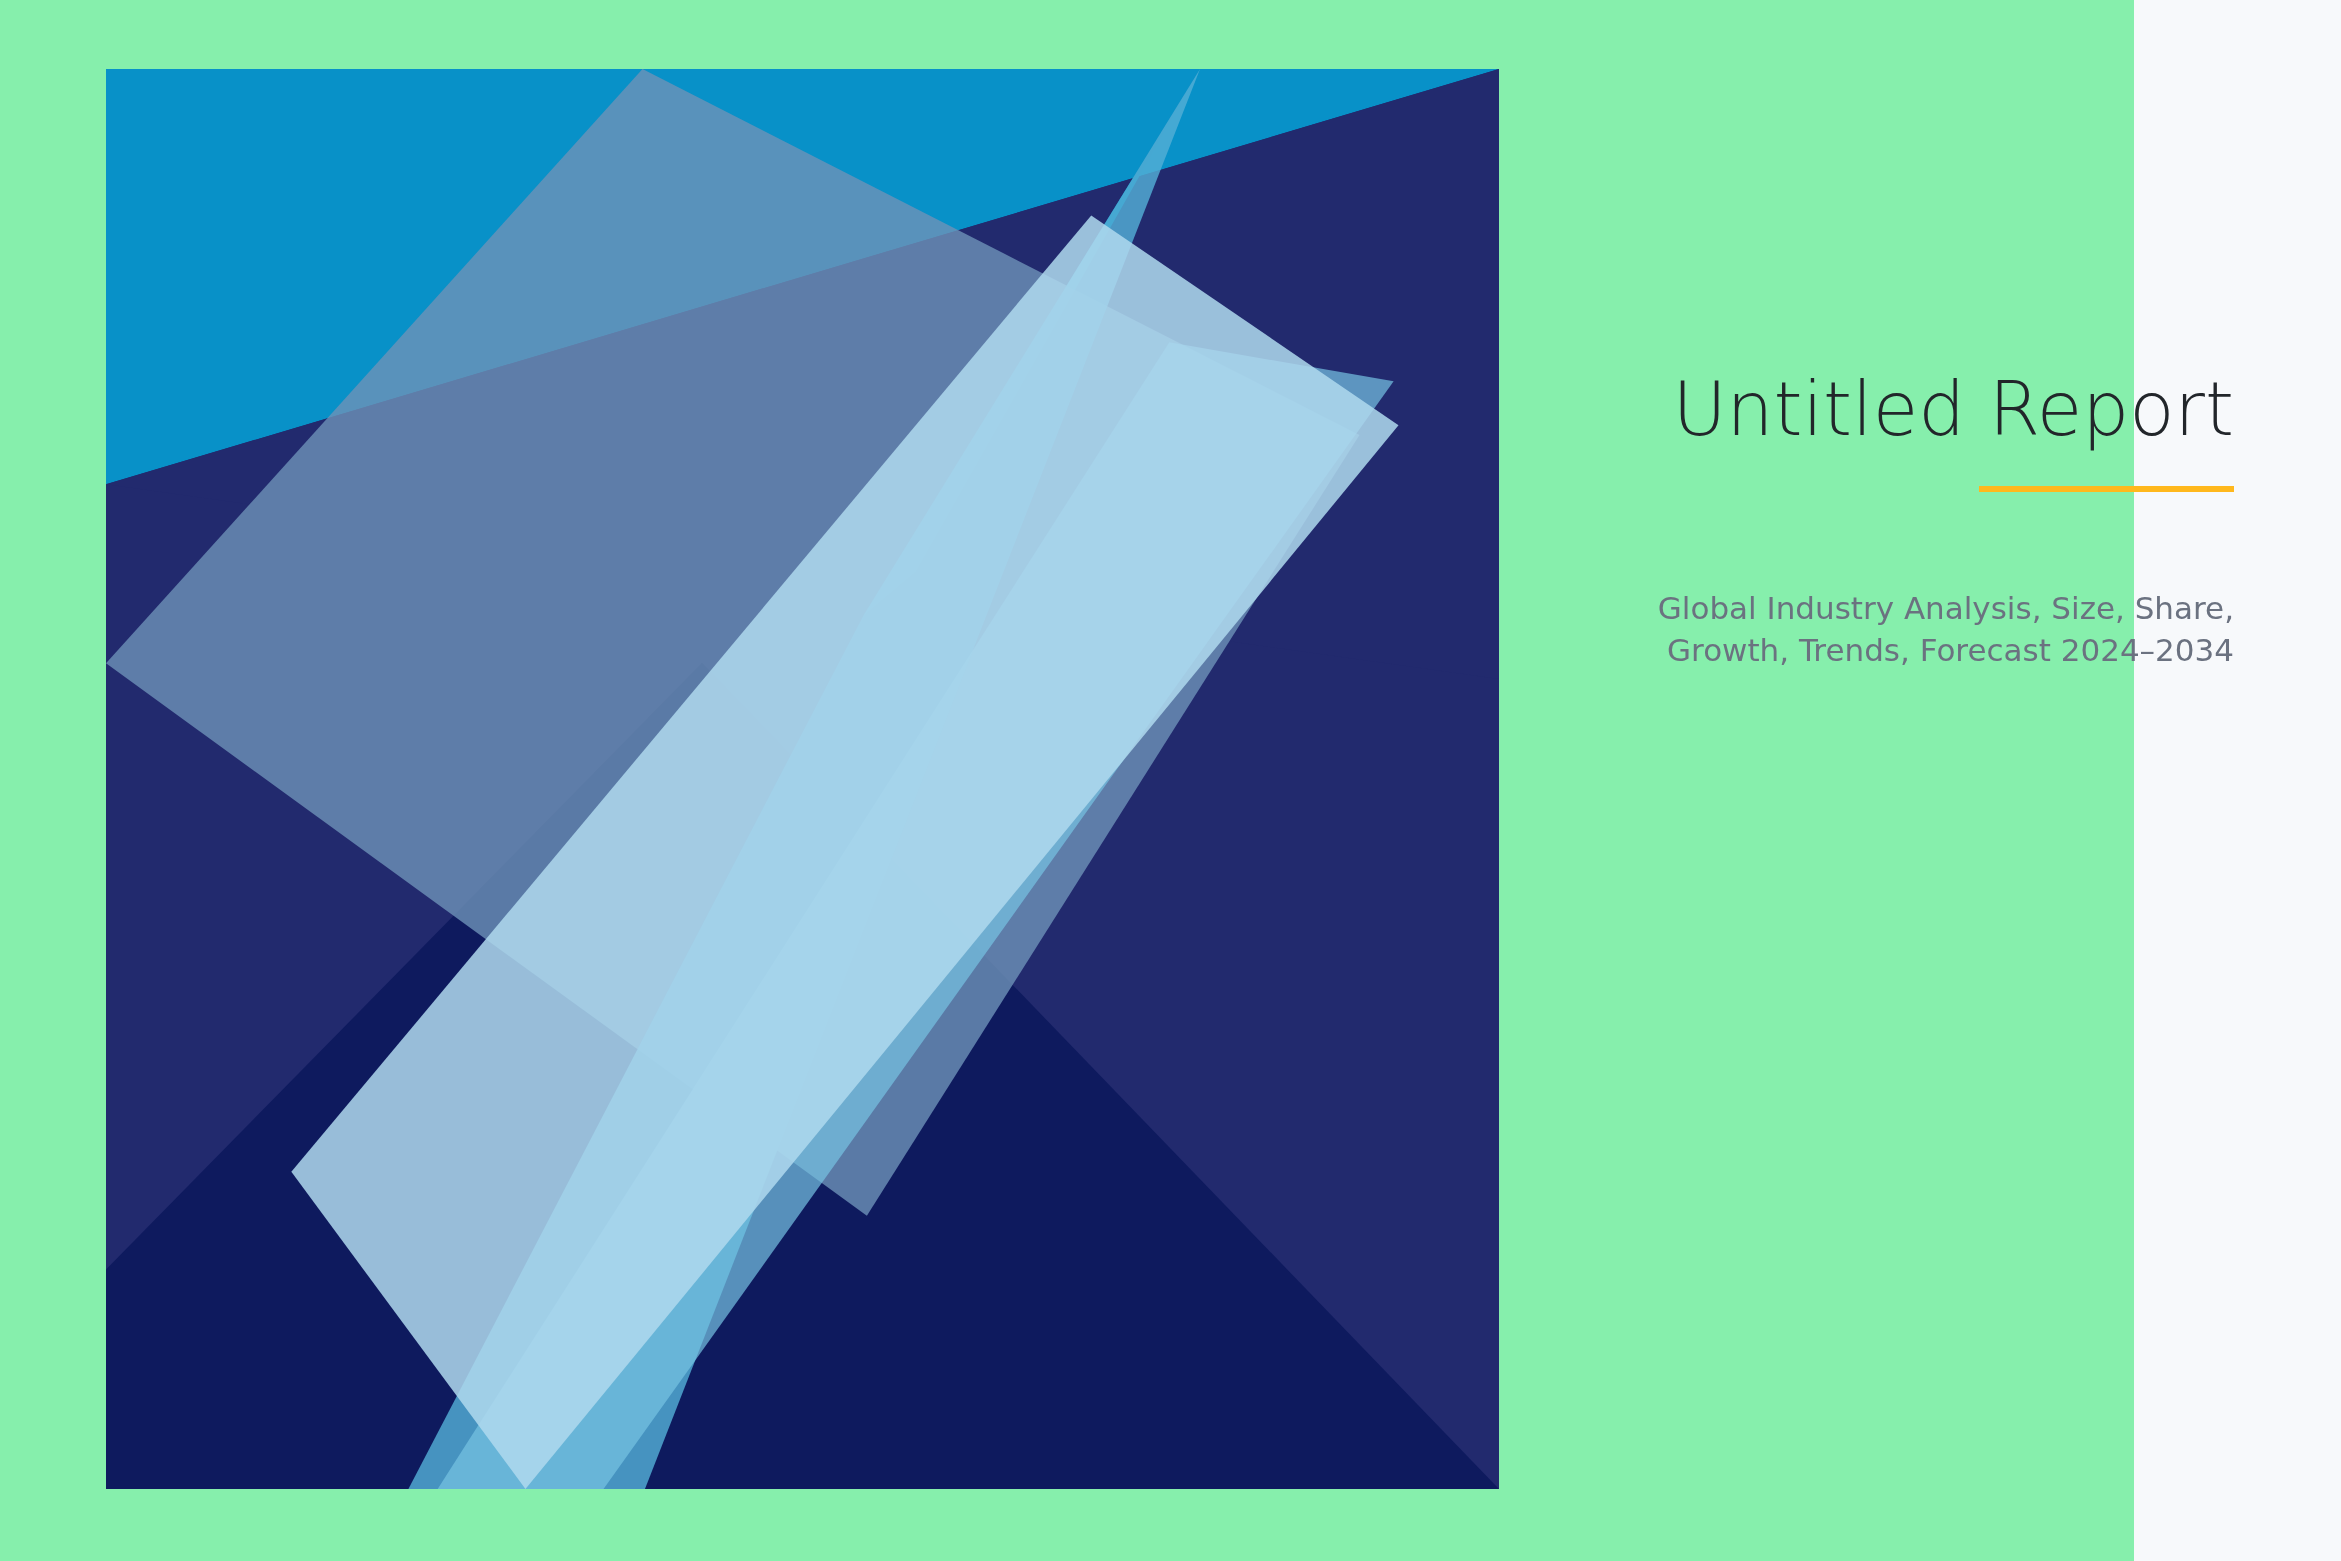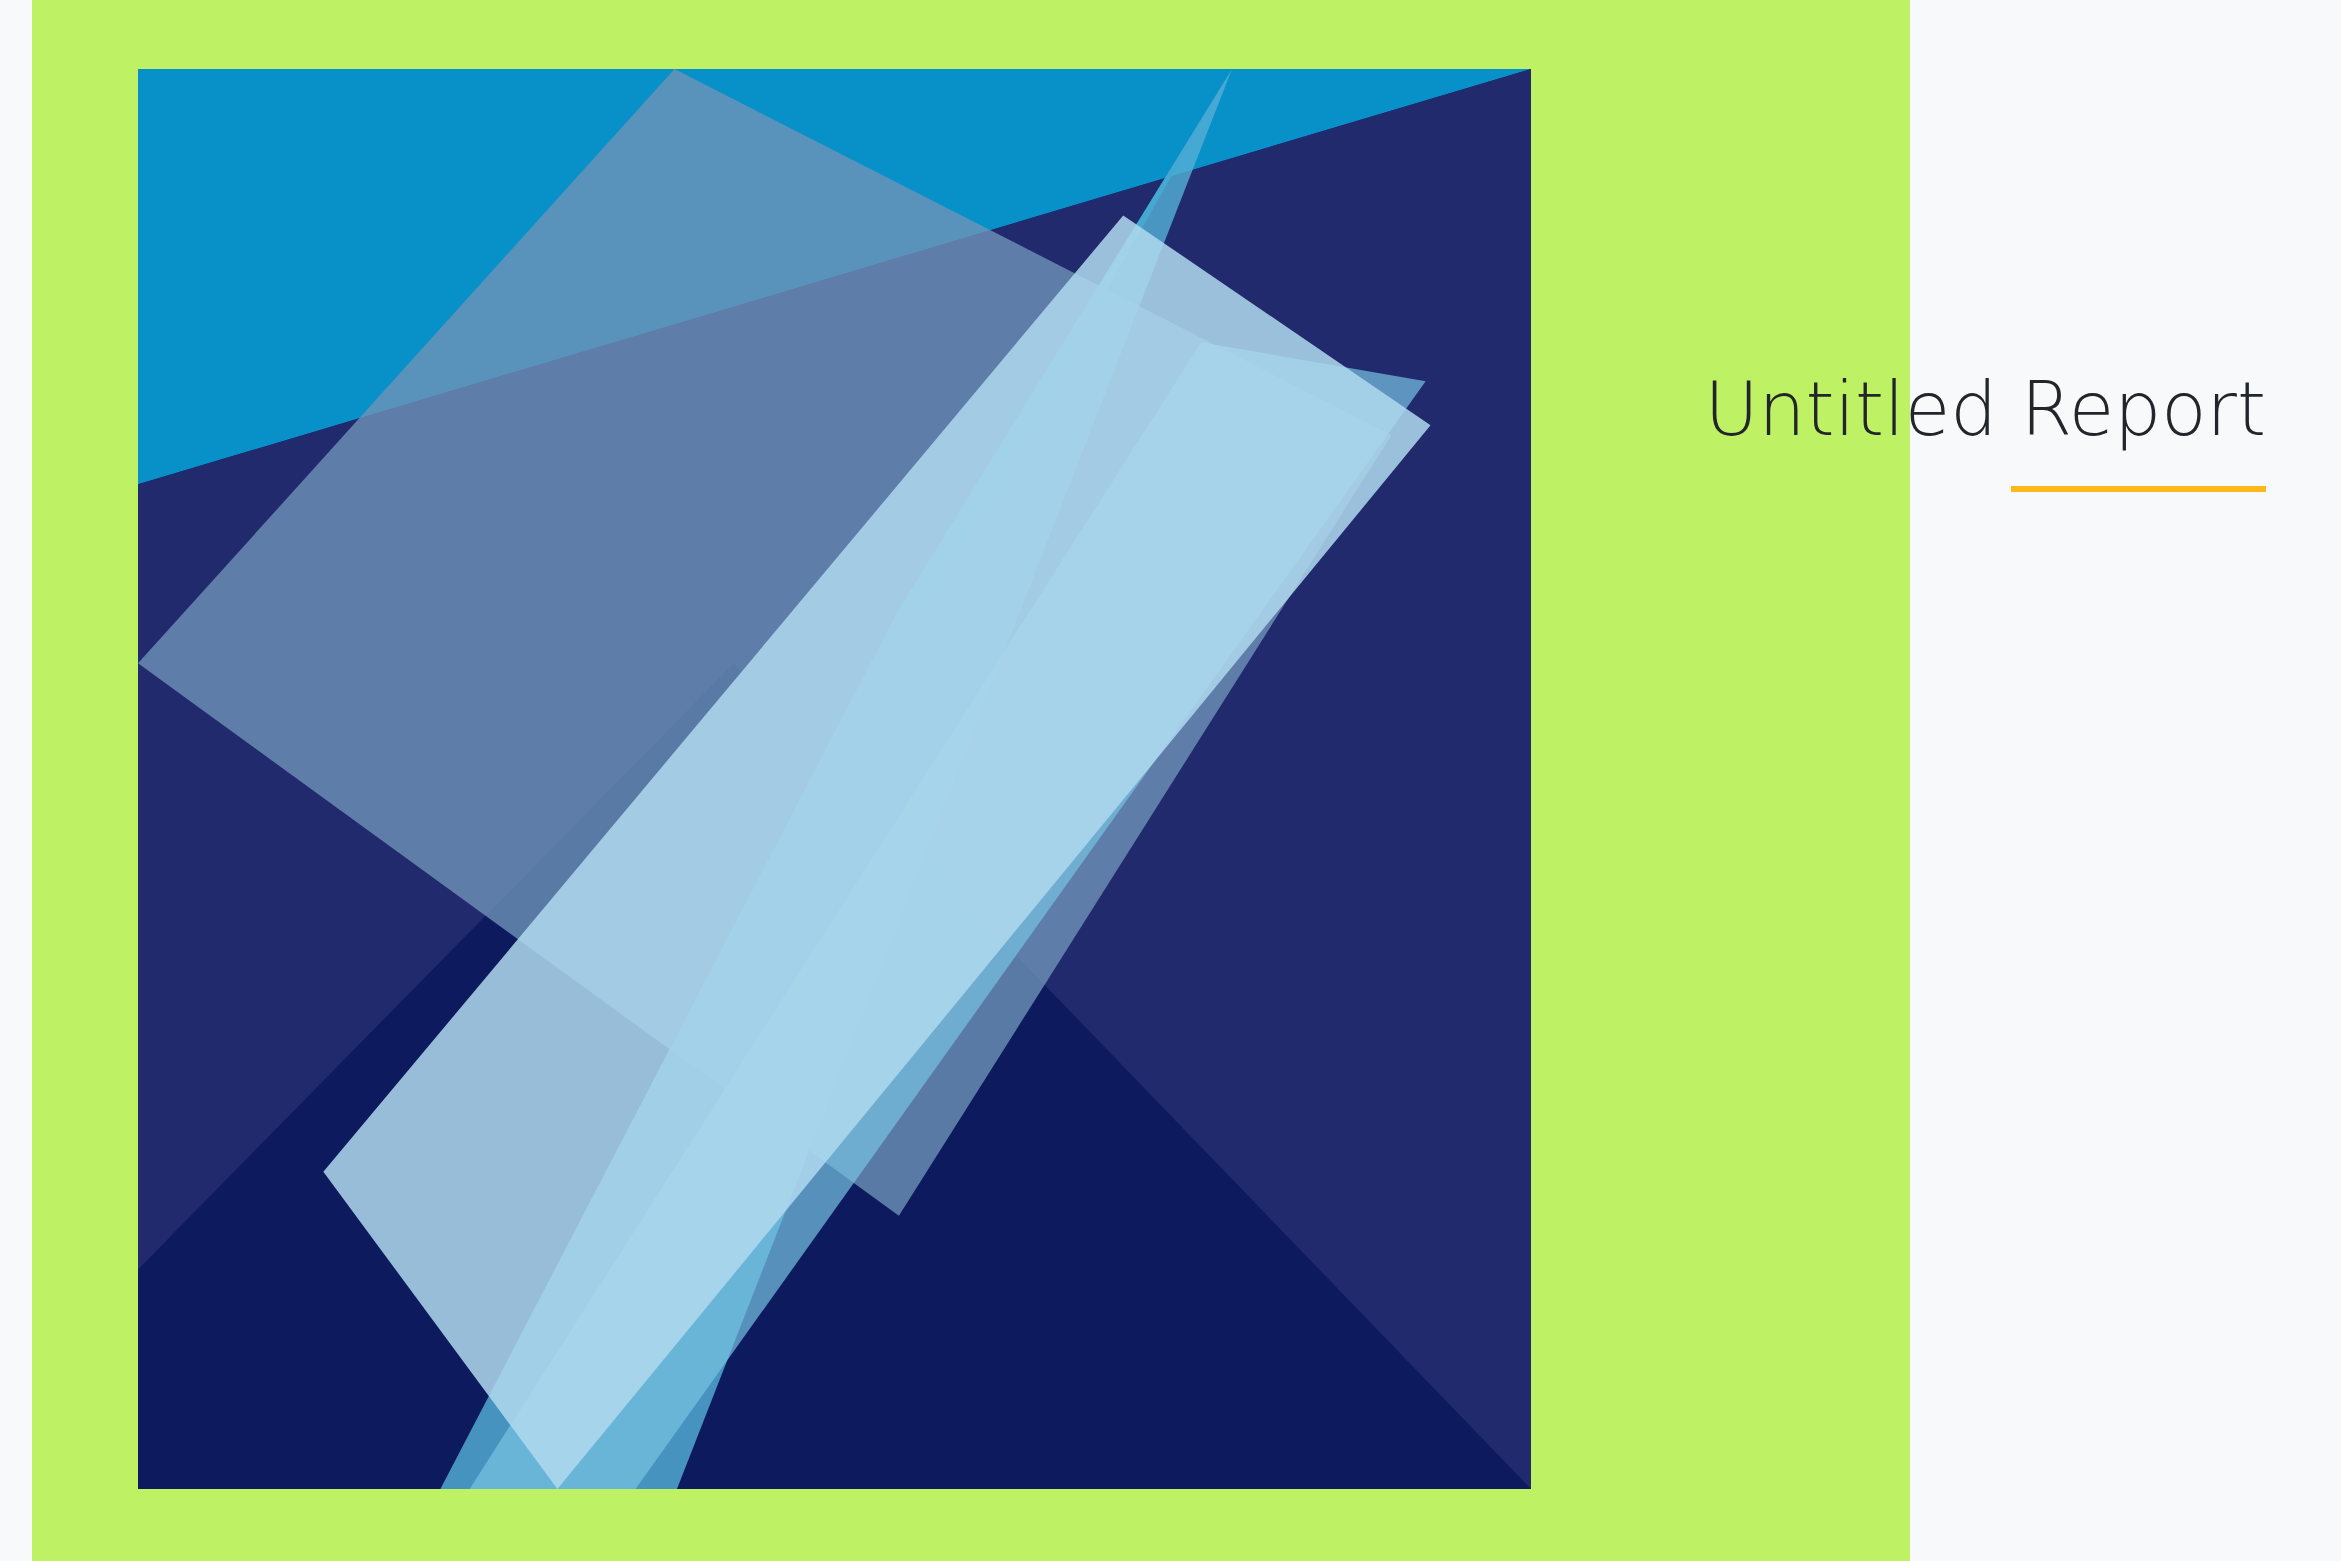--- a/index.html
+++ b/index.html
@@ -9,24 +9,23 @@
   body {
     width: 2342px;
     height: 1561px;
     background: #F7F9FB;
     font-family: "DejaVu Sans", "Liberation Sans", sans-serif;
     overflow: hidden;
   }
 
   .page {
     position: relative;
-    width: 1878px;
+    width: 2134px;
     height: 1561px;
-    background: #bef264;
-    margin-left: 32px;
+    background: #86efac;
   }
 
   
   .artwork {
     position: absolute;
     left: 106px;
     top: 69px;
     width: 1393px;
     height: 1420px;
   }
@@ -101,17 +100,18 @@
 
     </svg>
   </div>
 
   <div class="cover-text">
 
     <h1 class="report-title">Untitled Report</h1>
 
     <div class="accent-rule"></div>
 
+    <p class="report-subtitle">Global Industry Analysis, Size, Share, Growth, Trends, Forecast 2024–2034</p>
 
   </div>
 
 </div>
 
 
 </body></html>

